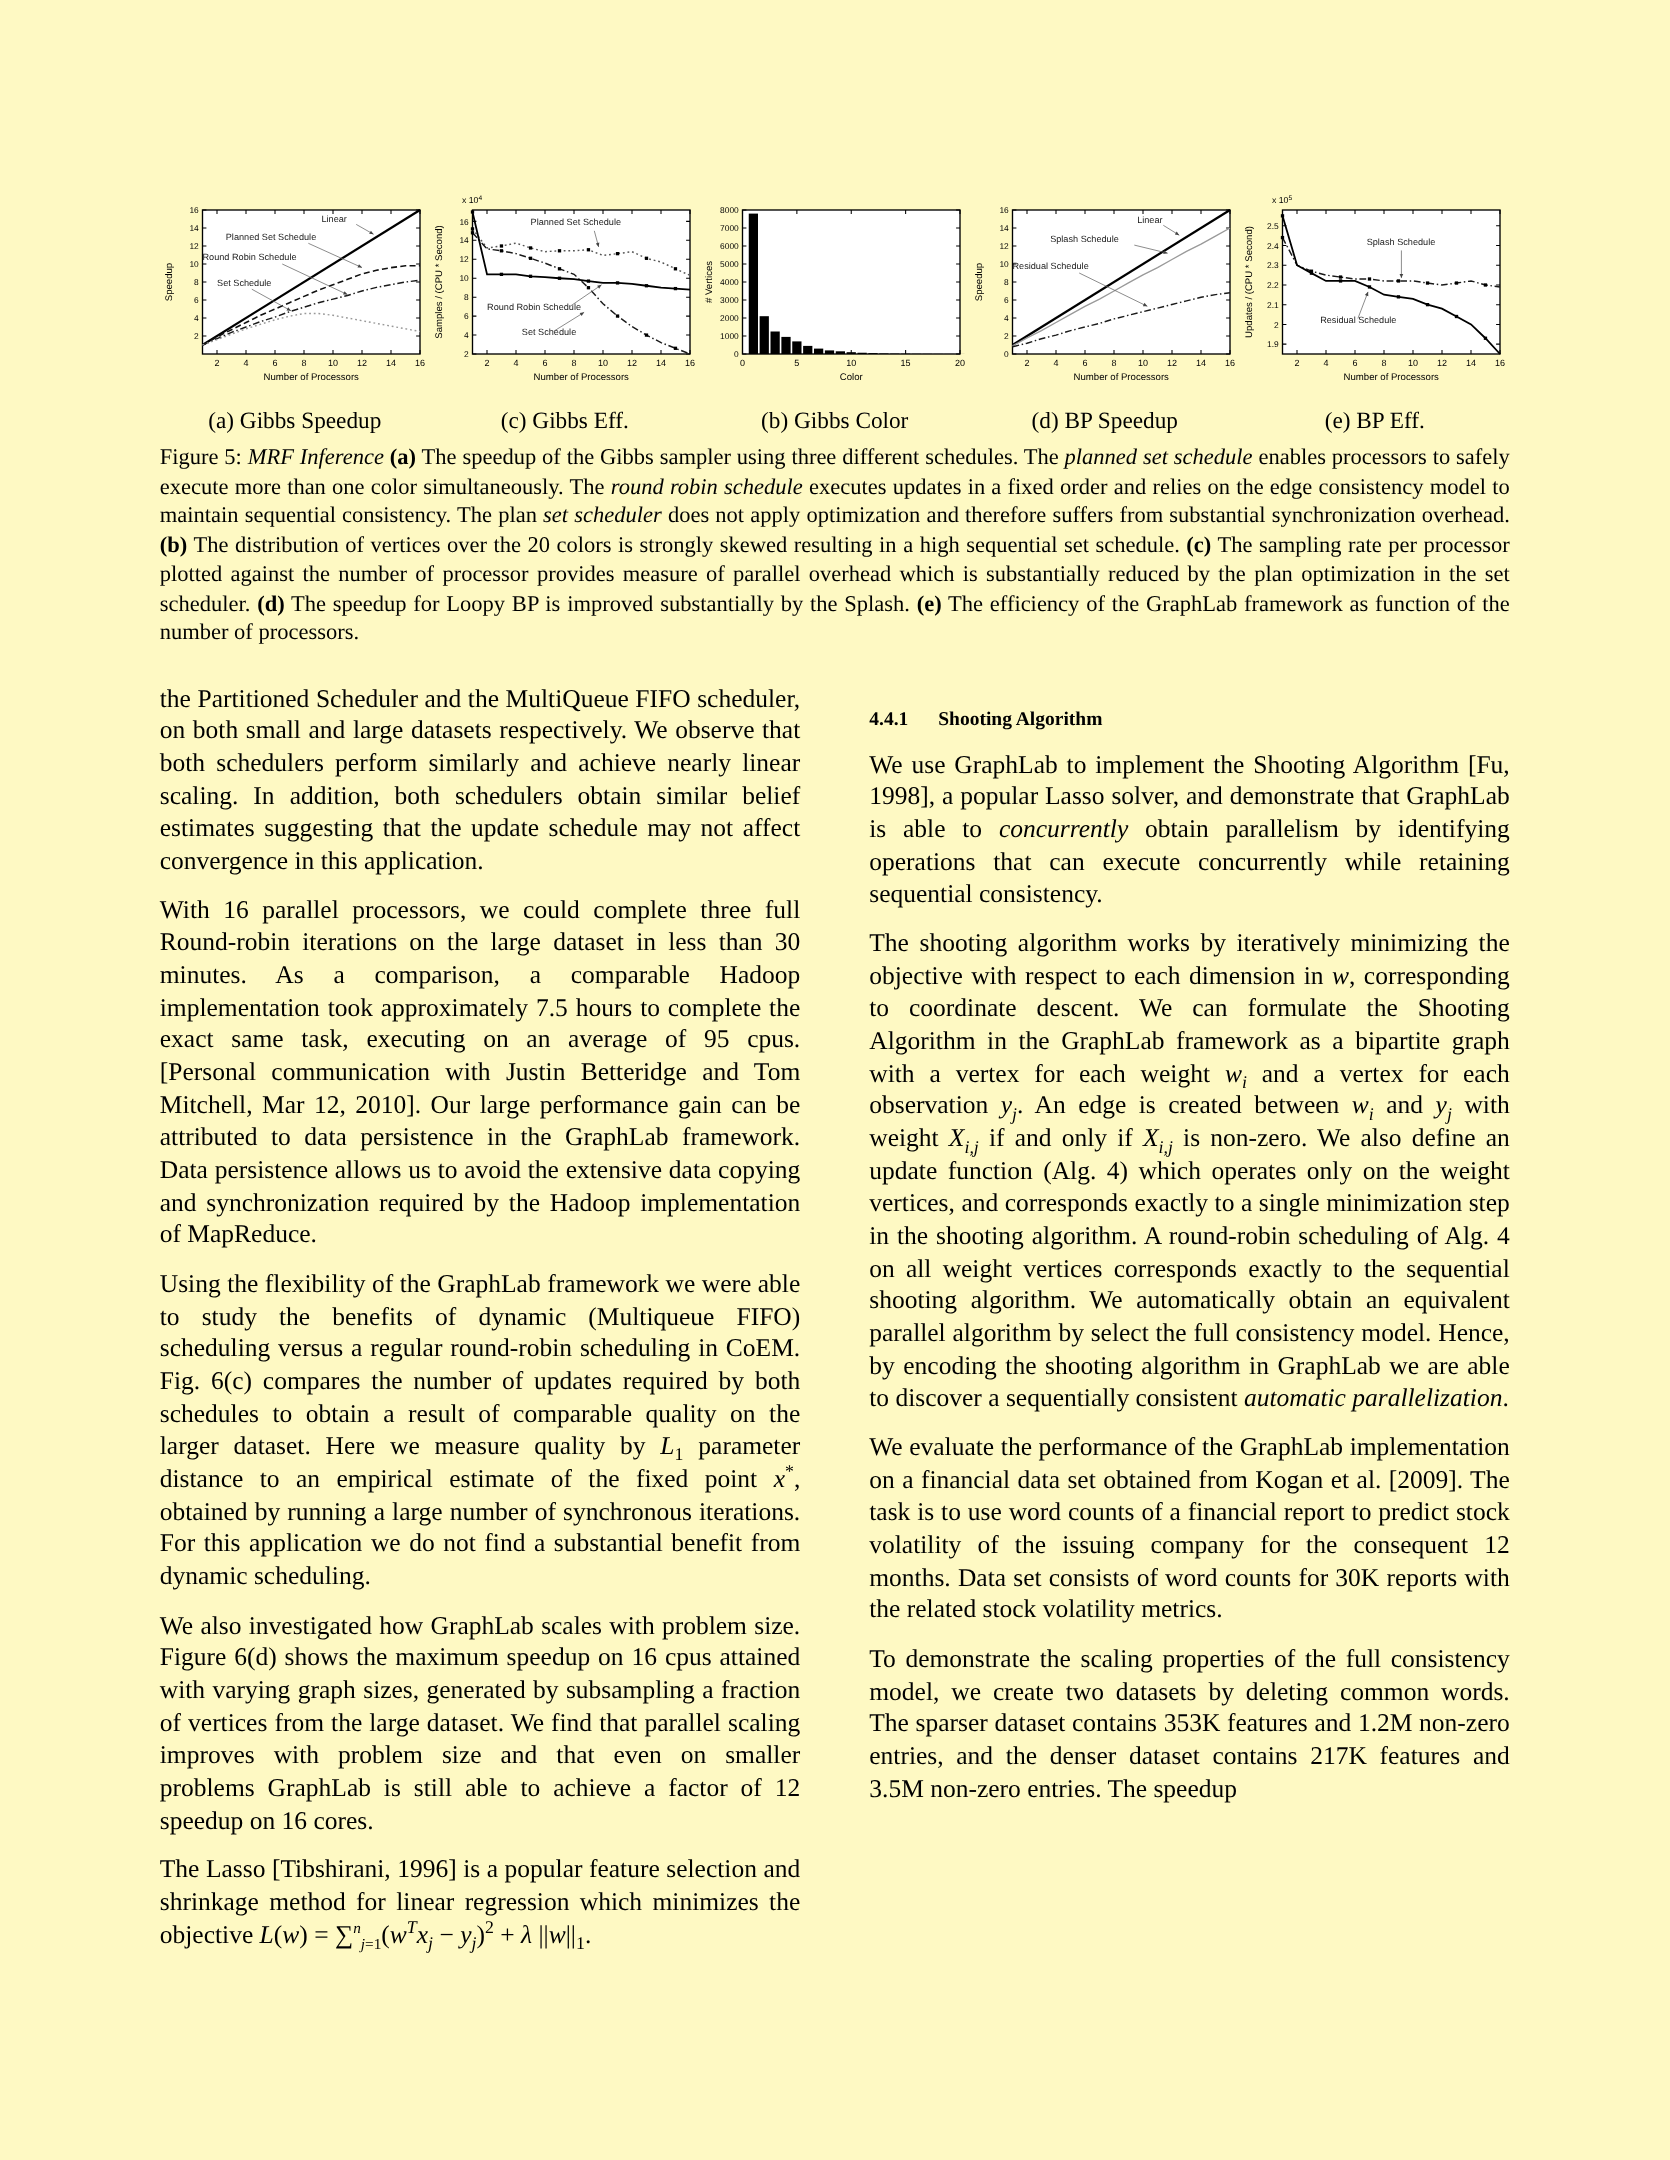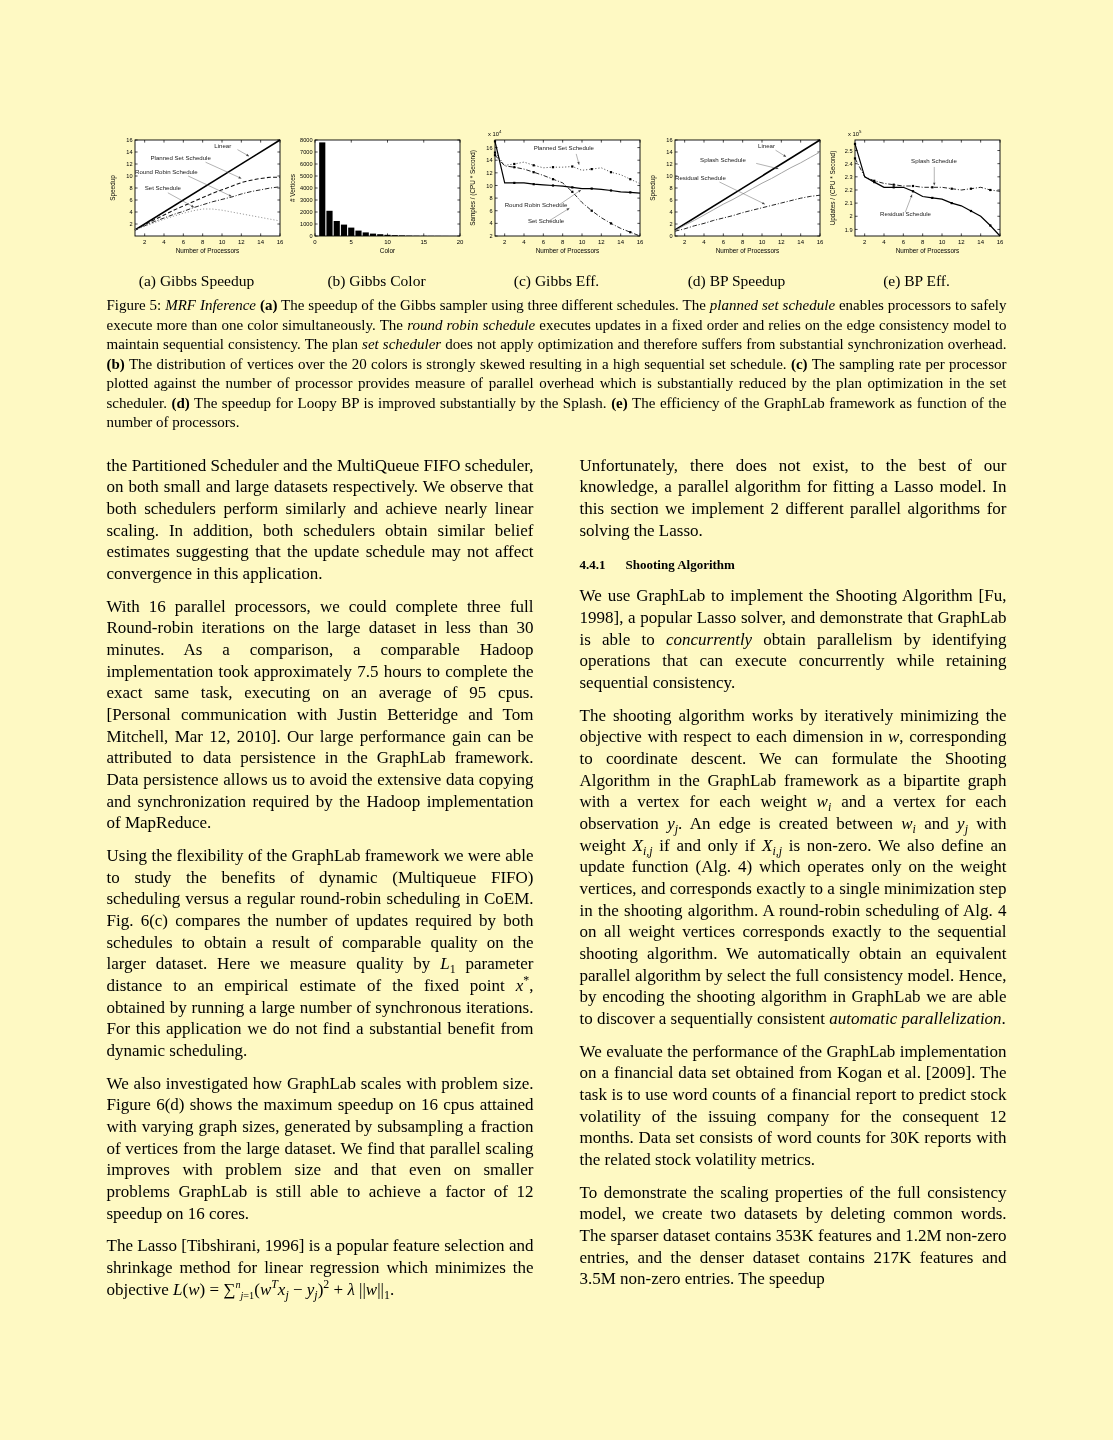--- a/index.html
+++ b/index.html
@@ -117,90 +117,20 @@
             <line x1="98.56666666666668" y1="36.19999999999999" x2="134.33333333333331" y2="52.400000000000006" stroke="#666" stroke-width="0.5"></line>
             <polygon points="134.33333333333331,52.400000000000006 131.33337535014996,52.384122369995644 132.34279606841676,50.1555041998305" fill="#444"></polygon>
             <text x="28.0" y="47.6" font-size="6.1" fill="#222">Round Robin Schedule</text>
             <line x1="81.16666666666666" y1="50" x2="124.66666666666666" y2="70.4" stroke="#666" stroke-width="0.5"></line>
             <polygon points="124.66666666666666,70.4 121.6671807619716,70.34446345765517 122.70597623281176,68.12938488012831" fill="#444"></polygon>
             <text x="37.7" y="64.4" font-size="6.1" fill="#222">Set Schedule</text>
             <line x1="60.86666666666667" y1="66.8" x2="86.96666666666667" y2="81.2" stroke="#666" stroke-width="0.5"></line>
             <polygon points="86.96666666666667,81.2 83.97728625903426,80.94780012199946 85.1591652762843,78.80564440323377" fill="#444"></polygon>
           </svg>
         <figcaption>(a) Gibbs Speedup</figcaption>
-      </figure>
-      <figure class="chart-panel">
-        <svg viewBox="0 0 180 142">
-            <rect x="28" y="14" width="145" height="96" fill="#fff" stroke="#000" stroke-width="0.9"></rect>
-            <line x1="28" y1="110" x2="28" y2="107.4" stroke="#000" stroke-width="0.7"></line>
-            <line x1="28" y1="14" x2="28" y2="16.6" stroke="#000" stroke-width="0.7"></line>
-            <text x="28" y="118" font-size="6" text-anchor="middle">0</text>
-            <line x1="64.25" y1="110" x2="64.25" y2="107.4" stroke="#000" stroke-width="0.7"></line>
-            <line x1="64.25" y1="14" x2="64.25" y2="16.6" stroke="#000" stroke-width="0.7"></line>
-            <text x="64.25" y="118" font-size="6" text-anchor="middle">5</text>
-            <line x1="100.5" y1="110" x2="100.5" y2="107.4" stroke="#000" stroke-width="0.7"></line>
-            <line x1="100.5" y1="14" x2="100.5" y2="16.6" stroke="#000" stroke-width="0.7"></line>
-            <text x="100.5" y="118" font-size="6" text-anchor="middle">10</text>
-            <line x1="136.75" y1="110" x2="136.75" y2="107.4" stroke="#000" stroke-width="0.7"></line>
-            <line x1="136.75" y1="14" x2="136.75" y2="16.6" stroke="#000" stroke-width="0.7"></line>
-            <text x="136.75" y="118" font-size="6" text-anchor="middle">15</text>
-            <line x1="173" y1="110" x2="173" y2="107.4" stroke="#000" stroke-width="0.7"></line>
-            <line x1="173" y1="14" x2="173" y2="16.6" stroke="#000" stroke-width="0.7"></line>
-            <text x="173" y="118" font-size="6" text-anchor="middle">20</text>
-            <line x1="28" y1="110" x2="30.6" y2="110" stroke="#000" stroke-width="0.7"></line>
-            <line x1="173" y1="110" x2="170.4" y2="110" stroke="#000" stroke-width="0.7"></line>
-            <text x="25.5" y="112.1" font-size="5.6" text-anchor="end">0</text>
-            <line x1="28" y1="98" x2="30.6" y2="98" stroke="#000" stroke-width="0.7"></line>
-            <line x1="173" y1="98" x2="170.4" y2="98" stroke="#000" stroke-width="0.7"></line>
-            <text x="25.5" y="100.1" font-size="5.6" text-anchor="end">1000</text>
-            <line x1="28" y1="86" x2="30.6" y2="86" stroke="#000" stroke-width="0.7"></line>
-            <line x1="173" y1="86" x2="170.4" y2="86" stroke="#000" stroke-width="0.7"></line>
-            <text x="25.5" y="88.1" font-size="5.6" text-anchor="end">2000</text>
-            <line x1="28" y1="74" x2="30.6" y2="74" stroke="#000" stroke-width="0.7"></line>
-            <line x1="173" y1="74" x2="170.4" y2="74" stroke="#000" stroke-width="0.7"></line>
-            <text x="25.5" y="76.1" font-size="5.6" text-anchor="end">3000</text>
-            <line x1="28" y1="62" x2="30.6" y2="62" stroke="#000" stroke-width="0.7"></line>
-            <line x1="173" y1="62" x2="170.4" y2="62" stroke="#000" stroke-width="0.7"></line>
-            <text x="25.5" y="64.1" font-size="5.6" text-anchor="end">4000</text>
-            <line x1="28" y1="50" x2="30.6" y2="50" stroke="#000" stroke-width="0.7"></line>
-            <line x1="173" y1="50" x2="170.4" y2="50" stroke="#000" stroke-width="0.7"></line>
-            <text x="25.5" y="52.1" font-size="5.6" text-anchor="end">5000</text>
-            <line x1="28" y1="38" x2="30.6" y2="38" stroke="#000" stroke-width="0.7"></line>
-            <line x1="173" y1="38" x2="170.4" y2="38" stroke="#000" stroke-width="0.7"></line>
-            <text x="25.5" y="40.1" font-size="5.6" text-anchor="end">6000</text>
-            <line x1="28" y1="26" x2="30.6" y2="26" stroke="#000" stroke-width="0.7"></line>
-            <line x1="173" y1="26" x2="170.4" y2="26" stroke="#000" stroke-width="0.7"></line>
-            <text x="25.5" y="28.1" font-size="5.6" text-anchor="end">7000</text>
-            <line x1="28" y1="14" x2="30.6" y2="14" stroke="#000" stroke-width="0.7"></line>
-            <line x1="173" y1="14" x2="170.4" y2="14" stroke="#000" stroke-width="0.7"></line>
-            <text x="25.5" y="16.1" font-size="5.6" text-anchor="end">8000</text>
-            <text x="100.5" y="127" font-size="6.4" text-anchor="middle">Color</text>
-            <text x="7.5" y="62" font-size="6.4" text-anchor="middle" transform="rotate(-90 7.5 62)"># Vertices</text>
-            <rect x="32.17" y="16.40" width="6.16" height="93.60" fill="#000"></rect>
-            <rect x="39.42" y="84.80" width="6.16" height="25.20" fill="#000"></rect>
-            <rect x="46.67" y="95.00" width="6.16" height="15.00" fill="#000"></rect>
-            <rect x="53.92" y="98.60" width="6.16" height="11.40" fill="#000"></rect>
-            <rect x="61.17" y="101.60" width="6.16" height="8.40" fill="#000"></rect>
-            <rect x="68.42" y="104.60" width="6.16" height="5.40" fill="#000"></rect>
-            <rect x="75.67" y="106.40" width="6.16" height="3.60" fill="#000"></rect>
-            <rect x="82.92" y="107.60" width="6.16" height="2.40" fill="#000"></rect>
-            <rect x="90.17" y="108.20" width="6.16" height="1.80" fill="#000"></rect>
-            <rect x="97.42" y="108.80" width="6.16" height="1.20" fill="#000"></rect>
-            <rect x="104.67" y="109.16" width="6.16" height="0.84" fill="#000"></rect>
-            <rect x="111.92" y="109.40" width="6.16" height="0.60" fill="#000"></rect>
-            <rect x="119.17" y="109.64" width="6.16" height="0.36" fill="#000"></rect>
-            <rect x="126.42" y="109.76" width="6.16" height="0.24" fill="#000"></rect>
-            <rect x="133.67" y="109.82" width="6.16" height="0.18" fill="#000"></rect>
-            <rect x="140.92" y="109.88" width="6.16" height="0.12" fill="#000"></rect>
-            <rect x="148.17" y="109.90" width="6.16" height="0.10" fill="#000"></rect>
-            <rect x="155.42" y="109.94" width="6.16" height="0.06" fill="#000"></rect>
-            <rect x="162.67" y="109.95" width="6.16" height="0.05" fill="#000"></rect>
-            <rect x="169.92" y="109.96" width="6.16" height="0.04" fill="#000"></rect>
-          </svg>
-        <figcaption>(b) Gibbs Color</figcaption>
       </figure>
       <figure class="chart-panel">
         <svg viewBox="0 0 180 142">
             <rect x="28" y="14" width="145" height="96" fill="#fff" stroke="#000" stroke-width="0.9"></rect>
             <line x1="37.666666666666664" y1="110" x2="37.666666666666664" y2="107.4" stroke="#000" stroke-width="0.7"></line>
             <line x1="37.666666666666664" y1="14" x2="37.666666666666664" y2="16.6" stroke="#000" stroke-width="0.7"></line>
             <text x="37.666666666666664" y="118" font-size="6" text-anchor="middle">2</text>
             <line x1="57" y1="110" x2="57" y2="107.4" stroke="#000" stroke-width="0.7"></line>
             <line x1="57" y1="14" x2="57" y2="16.6" stroke="#000" stroke-width="0.7"></line>
             <text x="57" y="118" font-size="6" text-anchor="middle">4</text>
@@ -280,20 +210,90 @@
             <line x1="109.2" y1="27.89473684210526" x2="112.1" y2="38.63157894736841" stroke="#666" stroke-width="0.5"></line>
             <polygon points="112.1,38.63157894736841 110.2047627750119,36.3060519402108 112.56668729235614,35.668100759300664" fill="#444"></polygon>
             <text x="37.7" y="80.9" font-size="6.1" fill="#222">Round Robin Schedule</text>
             <line x1="92.76666666666667" y1="78.42105263157895" x2="114.03333333333335" y2="63.89473684210526" stroke="#666" stroke-width="0.5"></line>
             <polygon points="114.03333333333335,63.89473684210526 112.46135223647435,66.44990326156173 111.08140729362589,64.4296505324302" fill="#444"></polygon>
             <text x="60.9" y="97.4" font-size="6.1" fill="#222">Set Schedule</text>
             <line x1="82.13333333333333" y1="94.84210526315789" x2="102.43333333333332" y2="82.21052631578948" stroke="#666" stroke-width="0.5"></line>
             <polygon points="102.43333333333332,82.21052631578948 100.7538438981604,84.69634916489649 99.46128568690828,82.61910040623007" fill="#444"></polygon>
           </svg>
         <figcaption>(c) Gibbs Eff.</figcaption>
+      </figure>
+      <figure class="chart-panel">
+        <svg viewBox="0 0 180 142">
+            <rect x="28" y="14" width="145" height="96" fill="#fff" stroke="#000" stroke-width="0.9"></rect>
+            <line x1="28" y1="110" x2="28" y2="107.4" stroke="#000" stroke-width="0.7"></line>
+            <line x1="28" y1="14" x2="28" y2="16.6" stroke="#000" stroke-width="0.7"></line>
+            <text x="28" y="118" font-size="6" text-anchor="middle">0</text>
+            <line x1="64.25" y1="110" x2="64.25" y2="107.4" stroke="#000" stroke-width="0.7"></line>
+            <line x1="64.25" y1="14" x2="64.25" y2="16.6" stroke="#000" stroke-width="0.7"></line>
+            <text x="64.25" y="118" font-size="6" text-anchor="middle">5</text>
+            <line x1="100.5" y1="110" x2="100.5" y2="107.4" stroke="#000" stroke-width="0.7"></line>
+            <line x1="100.5" y1="14" x2="100.5" y2="16.6" stroke="#000" stroke-width="0.7"></line>
+            <text x="100.5" y="118" font-size="6" text-anchor="middle">10</text>
+            <line x1="136.75" y1="110" x2="136.75" y2="107.4" stroke="#000" stroke-width="0.7"></line>
+            <line x1="136.75" y1="14" x2="136.75" y2="16.6" stroke="#000" stroke-width="0.7"></line>
+            <text x="136.75" y="118" font-size="6" text-anchor="middle">15</text>
+            <line x1="173" y1="110" x2="173" y2="107.4" stroke="#000" stroke-width="0.7"></line>
+            <line x1="173" y1="14" x2="173" y2="16.6" stroke="#000" stroke-width="0.7"></line>
+            <text x="173" y="118" font-size="6" text-anchor="middle">20</text>
+            <line x1="28" y1="110" x2="30.6" y2="110" stroke="#000" stroke-width="0.7"></line>
+            <line x1="173" y1="110" x2="170.4" y2="110" stroke="#000" stroke-width="0.7"></line>
+            <text x="25.5" y="112.1" font-size="5.6" text-anchor="end">0</text>
+            <line x1="28" y1="98" x2="30.6" y2="98" stroke="#000" stroke-width="0.7"></line>
+            <line x1="173" y1="98" x2="170.4" y2="98" stroke="#000" stroke-width="0.7"></line>
+            <text x="25.5" y="100.1" font-size="5.6" text-anchor="end">1000</text>
+            <line x1="28" y1="86" x2="30.6" y2="86" stroke="#000" stroke-width="0.7"></line>
+            <line x1="173" y1="86" x2="170.4" y2="86" stroke="#000" stroke-width="0.7"></line>
+            <text x="25.5" y="88.1" font-size="5.6" text-anchor="end">2000</text>
+            <line x1="28" y1="74" x2="30.6" y2="74" stroke="#000" stroke-width="0.7"></line>
+            <line x1="173" y1="74" x2="170.4" y2="74" stroke="#000" stroke-width="0.7"></line>
+            <text x="25.5" y="76.1" font-size="5.6" text-anchor="end">3000</text>
+            <line x1="28" y1="62" x2="30.6" y2="62" stroke="#000" stroke-width="0.7"></line>
+            <line x1="173" y1="62" x2="170.4" y2="62" stroke="#000" stroke-width="0.7"></line>
+            <text x="25.5" y="64.1" font-size="5.6" text-anchor="end">4000</text>
+            <line x1="28" y1="50" x2="30.6" y2="50" stroke="#000" stroke-width="0.7"></line>
+            <line x1="173" y1="50" x2="170.4" y2="50" stroke="#000" stroke-width="0.7"></line>
+            <text x="25.5" y="52.1" font-size="5.6" text-anchor="end">5000</text>
+            <line x1="28" y1="38" x2="30.6" y2="38" stroke="#000" stroke-width="0.7"></line>
+            <line x1="173" y1="38" x2="170.4" y2="38" stroke="#000" stroke-width="0.7"></line>
+            <text x="25.5" y="40.1" font-size="5.6" text-anchor="end">6000</text>
+            <line x1="28" y1="26" x2="30.6" y2="26" stroke="#000" stroke-width="0.7"></line>
+            <line x1="173" y1="26" x2="170.4" y2="26" stroke="#000" stroke-width="0.7"></line>
+            <text x="25.5" y="28.1" font-size="5.6" text-anchor="end">7000</text>
+            <line x1="28" y1="14" x2="30.6" y2="14" stroke="#000" stroke-width="0.7"></line>
+            <line x1="173" y1="14" x2="170.4" y2="14" stroke="#000" stroke-width="0.7"></line>
+            <text x="25.5" y="16.1" font-size="5.6" text-anchor="end">8000</text>
+            <text x="100.5" y="127" font-size="6.4" text-anchor="middle">Color</text>
+            <text x="7.5" y="62" font-size="6.4" text-anchor="middle" transform="rotate(-90 7.5 62)"># Vertices</text>
+            <rect x="32.17" y="16.40" width="6.16" height="93.60" fill="#000"></rect>
+            <rect x="39.42" y="84.80" width="6.16" height="25.20" fill="#000"></rect>
+            <rect x="46.67" y="95.00" width="6.16" height="15.00" fill="#000"></rect>
+            <rect x="53.92" y="98.60" width="6.16" height="11.40" fill="#000"></rect>
+            <rect x="61.17" y="101.60" width="6.16" height="8.40" fill="#000"></rect>
+            <rect x="68.42" y="104.60" width="6.16" height="5.40" fill="#000"></rect>
+            <rect x="75.67" y="106.40" width="6.16" height="3.60" fill="#000"></rect>
+            <rect x="82.92" y="107.60" width="6.16" height="2.40" fill="#000"></rect>
+            <rect x="90.17" y="108.20" width="6.16" height="1.80" fill="#000"></rect>
+            <rect x="97.42" y="108.80" width="6.16" height="1.20" fill="#000"></rect>
+            <rect x="104.67" y="109.16" width="6.16" height="0.84" fill="#000"></rect>
+            <rect x="111.92" y="109.40" width="6.16" height="0.60" fill="#000"></rect>
+            <rect x="119.17" y="109.64" width="6.16" height="0.36" fill="#000"></rect>
+            <rect x="126.42" y="109.76" width="6.16" height="0.24" fill="#000"></rect>
+            <rect x="133.67" y="109.82" width="6.16" height="0.18" fill="#000"></rect>
+            <rect x="140.92" y="109.88" width="6.16" height="0.12" fill="#000"></rect>
+            <rect x="148.17" y="109.90" width="6.16" height="0.10" fill="#000"></rect>
+            <rect x="155.42" y="109.94" width="6.16" height="0.06" fill="#000"></rect>
+            <rect x="162.67" y="109.95" width="6.16" height="0.05" fill="#000"></rect>
+            <rect x="169.92" y="109.96" width="6.16" height="0.04" fill="#000"></rect>
+          </svg>
+        <figcaption>(b) Gibbs Color</figcaption>
       </figure>
       <figure class="chart-panel">
         <svg viewBox="0 0 180 142">
             <rect x="28" y="14" width="145" height="96" fill="#fff" stroke="#000" stroke-width="0.9"></rect>
             <line x1="37.666666666666664" y1="110" x2="37.666666666666664" y2="107.4" stroke="#000" stroke-width="0.7"></line>
             <line x1="37.666666666666664" y1="14" x2="37.666666666666664" y2="16.6" stroke="#000" stroke-width="0.7"></line>
             <text x="37.666666666666664" y="118" font-size="6" text-anchor="middle">2</text>
             <line x1="57" y1="110" x2="57" y2="107.4" stroke="#000" stroke-width="0.7"></line>
             <line x1="57" y1="14" x2="57" y2="16.6" stroke="#000" stroke-width="0.7"></line>
             <text x="57" y="118" font-size="6" text-anchor="middle">4</text>
@@ -443,21 +443,20 @@
 
     <div class="cols">
       <div class="col">
         <p>the Partitioned Scheduler and the MultiQueue FIFO scheduler, on both small and large datasets respectively.  We observe that both schedulers perform similarly and achieve nearly linear scaling.  In addition, both schedulers obtain similar belief estimates suggesting that the update schedule may not affect convergence in this application.</p>
         <p>With 16 parallel processors, we could complete three full Round-robin iterations on the large dataset in less than 30 minutes.  As a comparison, a comparable Hadoop implementation took approximately 7.5 hours to complete the exact same task, executing on an average of 95 cpus. [Personal communication with Justin Betteridge and Tom Mitchell, Mar 12, 2010].  Our large performance gain can be attributed to data persistence in the GraphLab framework.  Data persistence allows us to avoid the extensive data copying and synchronization required by the Hadoop implementation of MapReduce.</p>
         <p>Using the flexibility of the GraphLab framework we were able to study the benefits of dynamic (Multiqueue FIFO) scheduling versus a regular round-robin scheduling in CoEM. Fig. 6(c) compares the number of updates required by both schedules to obtain a result of comparable quality on the larger dataset.  Here we measure quality by <i>L</i><sub>1</sub> parameter distance to an empirical estimate of the fixed point <i>x</i><sup>*</sup>, obtained by running a large number of synchronous iterations.  For this application we do not find a substantial benefit from dynamic scheduling.</p>
         <p>We also investigated how GraphLab scales with problem size.  Figure 6(d) shows the maximum speedup on 16 cpus attained with varying graph sizes, generated by subsampling a fraction of vertices from the large dataset.  We find that parallel scaling improves with problem size and that even on smaller problems GraphLab is still able to achieve a factor of 12 speedup on 16 cores.</p>
         <p>The Lasso [Tibshirani, 1996] is a popular feature selection and shrinkage method for linear regression which minimizes the objective <i>L</i>(<i>w</i>) = ∑<sup style="font-size:60%"><i>n</i></sup><sub style="font-size:60%"><i>j</i>=1</sub>(<i>w</i><sup><i>T</i></sup><i>x</i><sub><i>j</i></sub> − <i>y</i><sub><i>j</i></sub>)<sup>2</sup> + <i>λ</i> ||<i>w</i>||<sub>1</sub>.</p>
       </div>
       <div class="col">
-        <p>Unfortunately, there does not exist, to the best of our knowledge, a parallel algorithm for fitting a Lasso model. In this section we implement 2 different parallel algorithms for solving the Lasso.</p>
         <h3 class="subsection"><span class="num">4.4.1</span><span>Shooting Algorithm</span></h3>
         <p>We use GraphLab to implement the Shooting Algorithm [Fu, 1998], a popular Lasso solver, and demonstrate that GraphLab is able to <i>concurrently</i> obtain parallelism by identifying operations that can execute concurrently while retaining sequential consistency.</p>
         <p>The shooting algorithm works by iteratively minimizing the objective with respect to each dimension in <i>w</i>, corresponding to coordinate descent.  We can formulate the Shooting Algorithm in the GraphLab framework as a bipartite graph with a vertex for each weight <i>w</i><sub><i>i</i></sub> and a vertex for each observation <i>y</i><sub><i>j</i></sub>.  An edge is created between <i>w</i><sub><i>i</i></sub> and <i>y</i><sub><i>j</i></sub> with weight <i>X</i><sub><i>i,j</i></sub> if and only if <i>X</i><sub><i>i,j</i></sub> is non-zero.  We also define an update function (Alg. 4) which operates only on the weight vertices, and corresponds exactly to a single minimization step in the shooting algorithm.  A round-robin scheduling of Alg. 4 on all weight vertices corresponds exactly to the sequential shooting algorithm.  We automatically obtain an equivalent parallel algorithm by select the full consistency model.  Hence, by encoding the shooting algorithm in GraphLab we are able to discover a sequentially consistent <i>automatic parallelization</i>.</p>
         <p>We evaluate the performance of the GraphLab implementation on a financial data set obtained from Kogan et al. [2009]. The task is to use word counts of a financial report to predict stock volatility of the issuing company for the consequent 12 months.  Data set consists of word counts for 30K reports with the related stock volatility metrics.</p>
         <p>To demonstrate the scaling properties of the full consistency model, we create two datasets by deleting common words.  The sparser dataset contains 353K features and 1.2M non-zero entries, and the denser dataset contains 217K features and 3.5M non-zero entries.  The speedup</p>
       </div>
     </div>
 
   </div>
 </div>

